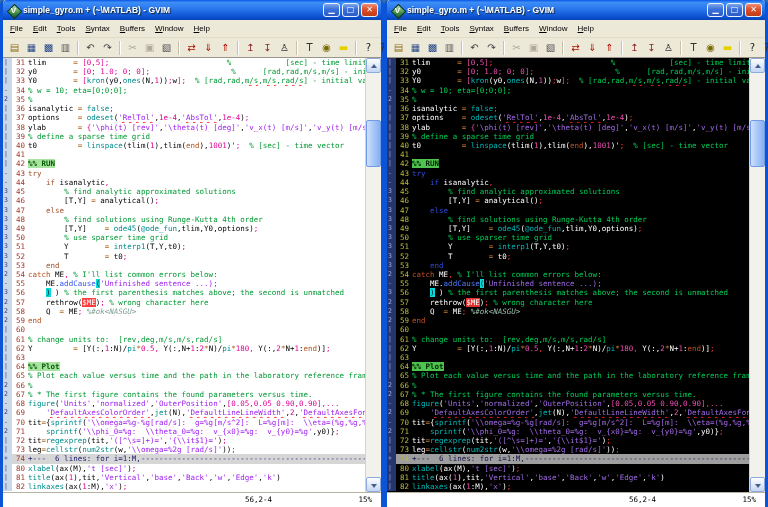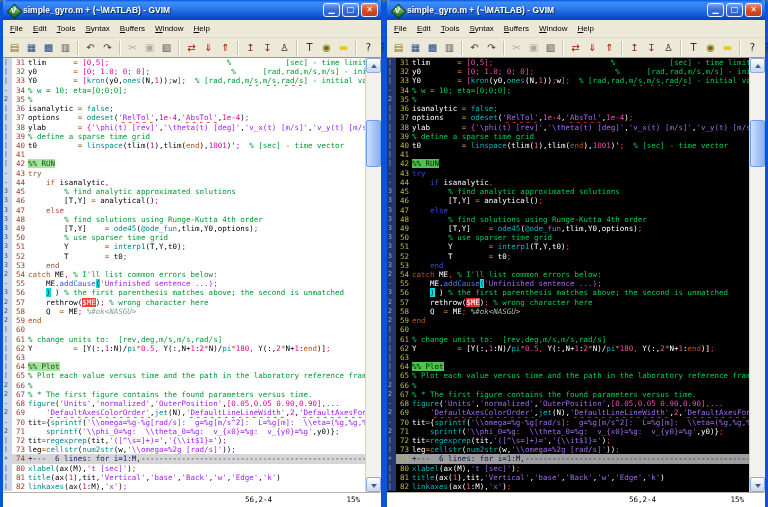--- a/index.html
+++ b/index.html
@@ -33,39 +33,39 @@
   .ln-row{display:flex;height:9.234px;font:7.5px/9.234px "DejaVu Sans Mono",monospace}
   .fc{width:9px;flex:0 0 9px;background:var(--foldbg);color:var(--foldfg);font-size:6.5px;padding-left:1px;box-sizing:border-box;overflow:hidden}
   .lnm{width:16px;flex:0 0 16px;color:var(--num);text-align:right;padding-right:3px;box-sizing:border-box}
   .cd{flex:1;white-space:pre;overflow:hidden;color:var(--fg)}
   .ln-row.folded .cd,.ln-row.folded .lnm{background:var(--fldbg)}
   .ln-row.folded .cd{color:var(--fldfg)}
   .c-cm{color:var(--cm)} .c-st{color:var(--st)} .c-nu{color:var(--nu)}
   .c-kw{color:var(--kw)} .c-kw2{color:var(--kw2)} .c-fn{color:var(--fn)} .c-me{color:var(--me)}
   .c-op{color:var(--op)} .c-sc{color:var(--sc)}
   .c-pr{color:var(--pr);font-style:italic}
-  .c-cc{color:var(--ccfg);background:var(--ccbg);font-weight:normal}
+  .c-cc{color:var(--ccfg);background:var(--ccbg);font-weight:bold}
   .c-er{color:var(--erfg);background:var(--erbg)}
   .c-mp{color:var(--mpfg);background:var(--mpbg)}
   .u-r{text-decoration:underline wavy;text-decoration-color:var(--sqr);text-decoration-thickness:1px;text-underline-offset:1px}
   .u-c{text-decoration:underline wavy;text-decoration-color:var(--sqc);text-decoration-thickness:1px;text-underline-offset:1px}
   
   .vscroll{width:16px;flex:0 0 16px;position:relative;background:#f3f1ec;border-left:1px solid #d8d4c4;box-sizing:border-box}
   .sbtn{position:absolute;left:0;width:15px;height:15px;border:1px solid #8cabdc;border-radius:2px;box-sizing:border-box;
         background:linear-gradient(180deg,#fdfefe,#c5d6f3)}
   .sbtn.up{top:0}.sbtn.down{bottom:0}
   .sbtn i{position:absolute;left:4px;width:0;height:0;border-left:3px solid transparent;border-right:3px solid transparent}
   .sbtn.up i{top:5px;border-bottom:4px solid #44618e}
   .sbtn.down i{top:6px;border-top:4px solid #44618e}
   .sthumb{position:absolute;left:0;top:62px;width:15px;height:47px;border:1px solid #6f9be8;border-radius:2px;box-sizing:border-box;
         background:linear-gradient(90deg,#cfe1fd,#aac9f9 45%,#89b0ef)}
   
   .sbar{height:14px;background:#ffffff;position:relative;font:7.5px/13px "DejaVu Sans Mono",monospace;color:#000;border-top:1px solid #b8b4a4}
   .ruler{position:absolute;left:64%}
-  .pct{position:absolute;right:21px}
+  .pct{position:absolute;right:9px}
 </style>
 </head>
 <body>
 
 <div class="win" id="win-left" style="left: 0px; --frame: #0b54d8; --bg: #ffffff; --fg: #000000; --num: #a5392a; --foldbg: #ccd7e8; --foldfg: #28418f; --cm: #009933; --ccfg: #005c00; --ccbg: #a9e3a1; --st: #a020f0; --nu: #dd0093; --kw: #a0522d; --kw2: #b45019; --fn: #008b8b; --me: #3355ee; --op: #b06820; --sc: #dd0093; --pr: #7f9f93; --erbg: #ff3c3c; --erfg: #ffffff; --mpbg: #00dcdc; --mpfg: #002020; --fldbg: #d6d6d6; --fldfg: #1a1a6e; --sqr: #ff2020; --sqc: #00b0b0;">
     <div class="tbar">
       <span class="vimicon">
         <span>V</span>
       </span>
       <span class="ttext">simple_gyro.m + (~\MATLAB) - GVIM</span>

